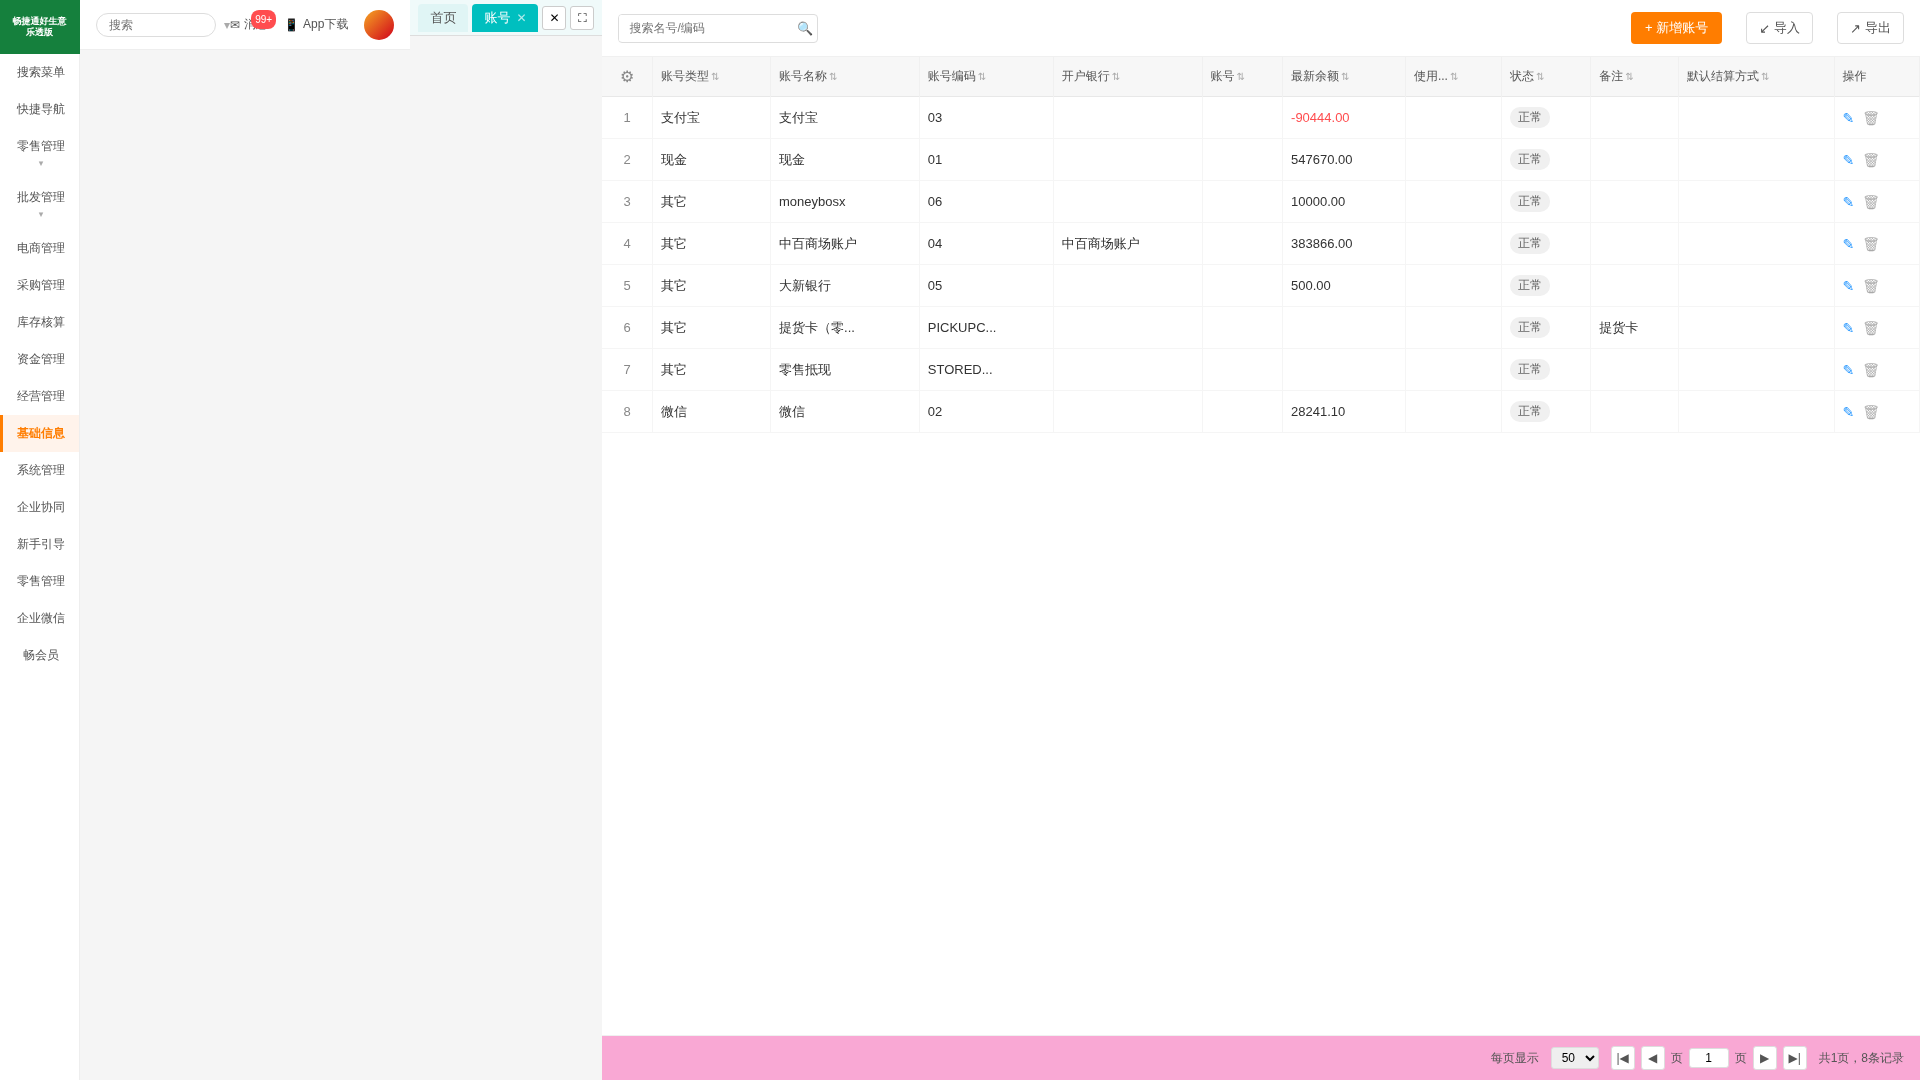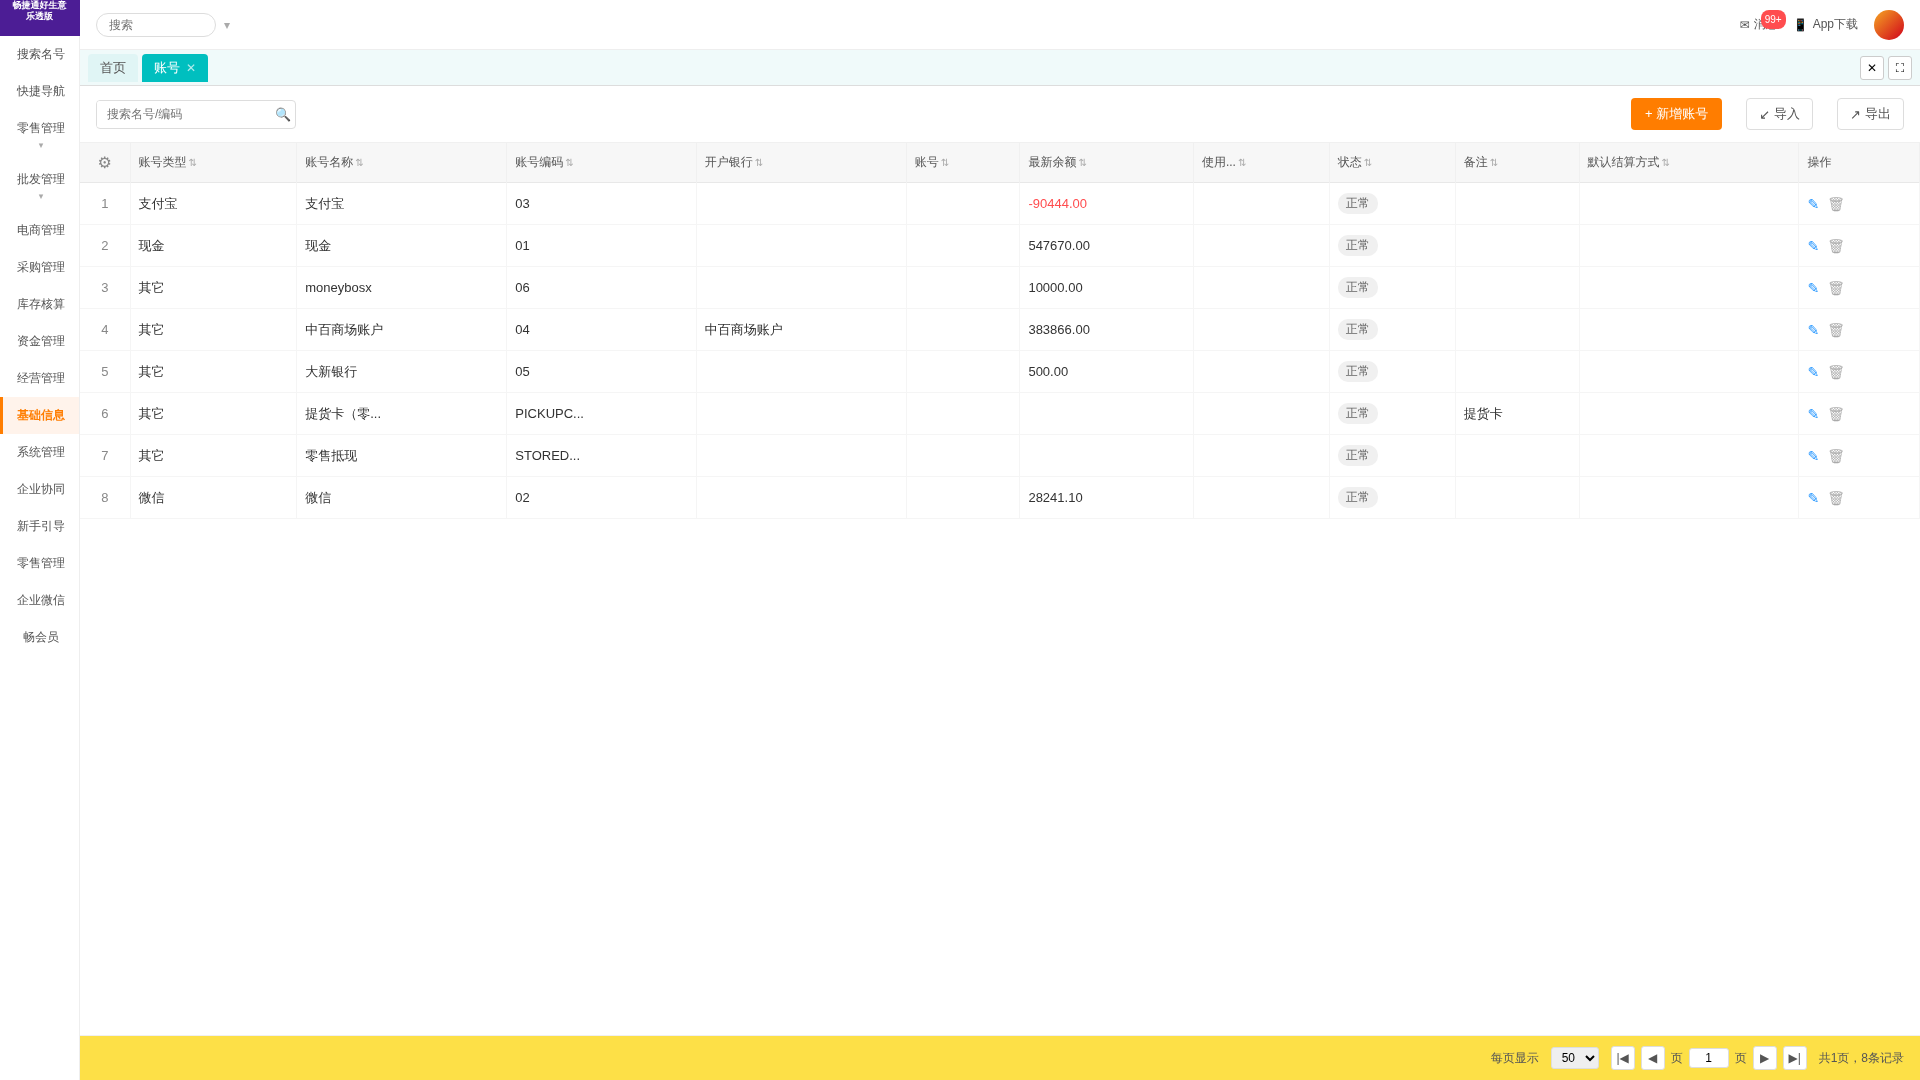--- a/index.html
+++ b/index.html
@@ -10,23 +10,24 @@
       width: 80px;
       background: #fff;
       display: flex;
       flex-direction: column;
       align-items: center;
       border-right: 1px solid #eee;
       flex-shrink: 0;
     }
     .sidebar-logo {
       width: 80px;
-      height: 36px;
-      background: #4c1d95;
-      display: flex;
+      height: 54px;
+      background: #15803d;
+      display: flex;
+      align-items: center;
       justify-content: center;
       color: white;
       font-size: 11px;
       font-weight: bold;
     }
     .sidebar-logo-inner {
       text-align: center;
       line-height: 1.2;
     }
     .sidebar-item {
@@ -37,21 +38,21 @@
       color: #555;
       font-size: 12px;
       border-left: 3px solid transparent;
     }
     .sidebar-item.active { background: #fff3eb; color: #ff7d00; border-left: 3px solid #ff7d00; font-weight: bold; }
 
     
     .main {
       flex: 1;
       display: flex;
-      flex-direction: column;
+      flex-direction: row;
       overflow: hidden;
     }
 
     
     .top-header {
       height: 50px;
       background: #fff;
       border-bottom: 1px solid #eee;
       display: flex;
       align-items: center;
@@ -308,21 +309,21 @@
     }
 
     
     .footer {
       padding: 10px 16px;
       border-top: 1px solid #f0f0f0;
       display: flex;
       align-items: center;
       justify-content: flex-end;
       gap: 12px;
-      background: #fde047;
+      background: #f9a8d4;
     }
     .page-size-label { font-size: 12px; color: #555; }
     .page-size-select {
       border: 1px solid #ddd;
       border-radius: 3px;
       padding: 2px 6px;
       font-size: 12px;
       cursor: pointer;
     }
     .page-nav {
@@ -359,21 +360,21 @@
 
 <div class="sidebar">
   <div class="sidebar-logo">
     <div class="sidebar-logo-inner">
       <div style="font-size:9px;">畅捷通好生意</div>
       <div style="font-size:9px;">乐透版</div>
     </div>
   </div>
 
   <div class="sidebar-item">
-    <div>搜索名号</div>
+    <div>搜索菜单</div>
   </div>
   <div class="sidebar-item">
     <div>快捷导航</div>
   </div>
   <div class="sidebar-item">
     <div>零售管理</div>
     <span style="font-size:9px;color:#aaa;">▾</span>
   </div>
   <div class="sidebar-item">
     <div>批发管理</div>

